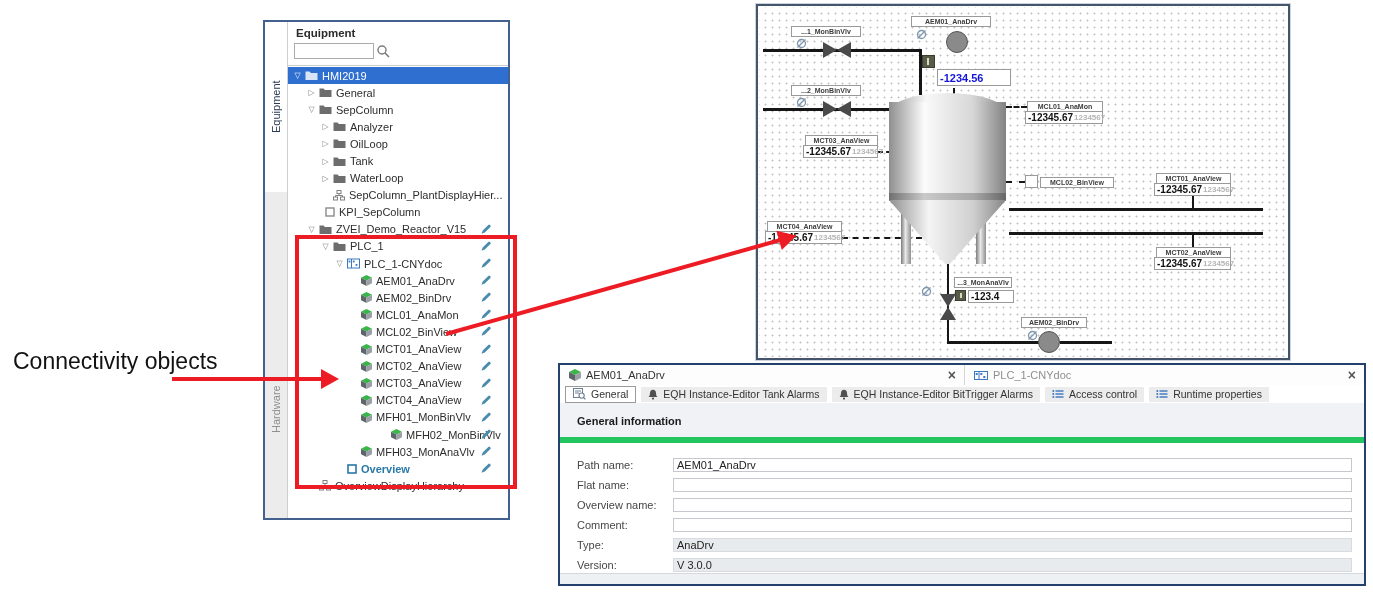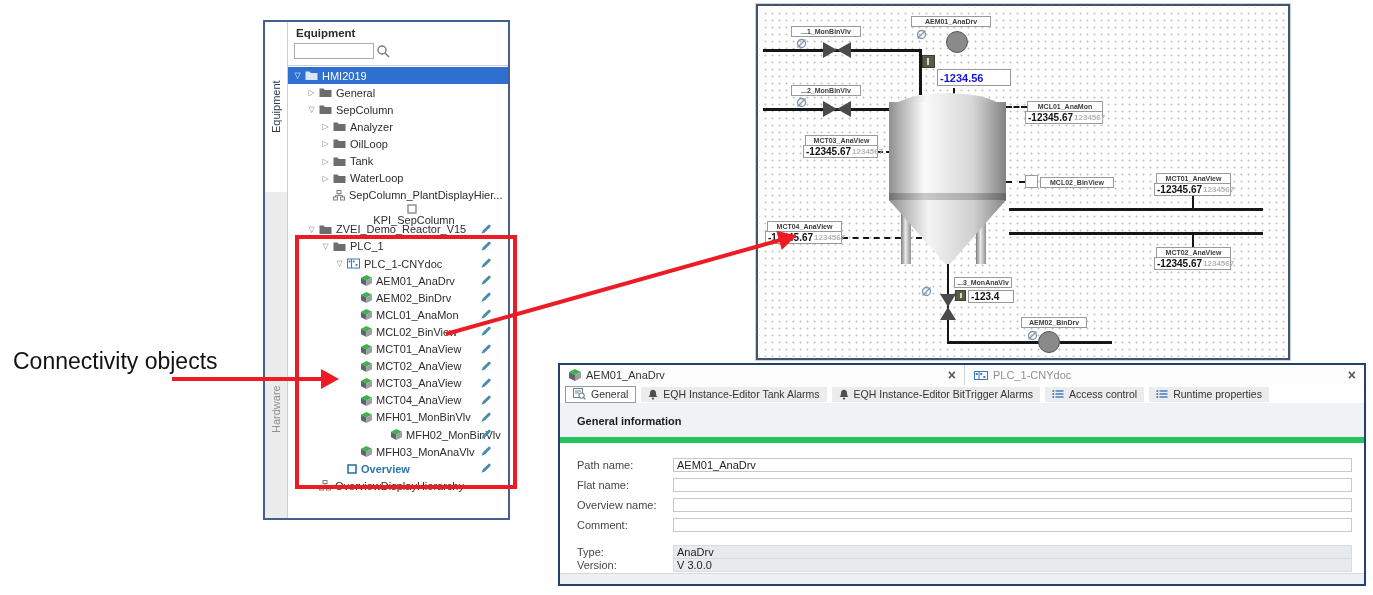--- a/index.html
+++ b/index.html
@@ -206,21 +206,21 @@
           <span class="ticon">
             <svg width="12" height="11" viewBox="0 0 12 11">
               <rect x="4" y="0.5" width="4" height="3" fill="none" stroke="#808080"></rect>
               <rect x="0.5" y="7" width="4" height="3" fill="none" stroke="#808080"></rect>
               <rect x="7.5" y="7" width="4" height="3" fill="none" stroke="#808080"></rect>
               <path d="M6 3.5 v2 M2.5 7 v-1.5 h7 V7" fill="none" stroke="#808080"></path>
             </svg>
           </span>
           <span class="tlabel">SepColumn_PlantDisplayHier...</span>
         </div>
-        <div class="trow" style="padding-left: 32px; flex-direction: column;">
+        <div class="trow" style="padding-left: 24px;">
           <span class="exp"></span>
           <span class="ticon">
             <svg width="10" height="10" viewBox="0 0 10 10">
               <rect x="1" y="1" width="8" height="8" fill="#fff" stroke="#8a8a8a" stroke-width="1.4"></rect>
             </svg>
           </span>
           <span class="tlabel">KPI_SepColumn</span>
         </div>
         <div class="trow" style="padding-left: 18px;">
           <span class="exp">▽</span>
@@ -697,21 +697,21 @@
         <input type="text" class="finput" style="">
       </div>
       <div class="frow" style="top: 133px;">
         <span class="flabel">Overview name:</span>
         <input type="text" class="finput" style="">
       </div>
       <div class="frow" style="top: 153px;">
         <span class="flabel">Comment:</span>
         <input type="text" class="finput" style="">
       </div>
-      <div class="frow" style="top: 180px;">
+      <div class="frow" style="top: 173px;">
         <span class="flabel">Type:</span>
         <input type="text" class="finput ro" readonly="" value="AnaDrv" style="">
       </div>
       <div class="frow" style="top: 193px;">
         <span class="flabel">Version:</span>
         <input type="text" class="finput ro" readonly="" value="V 3.0.0" style="">
       </div>
     </div>
   <div id="props-footer"></div>
 </div>

